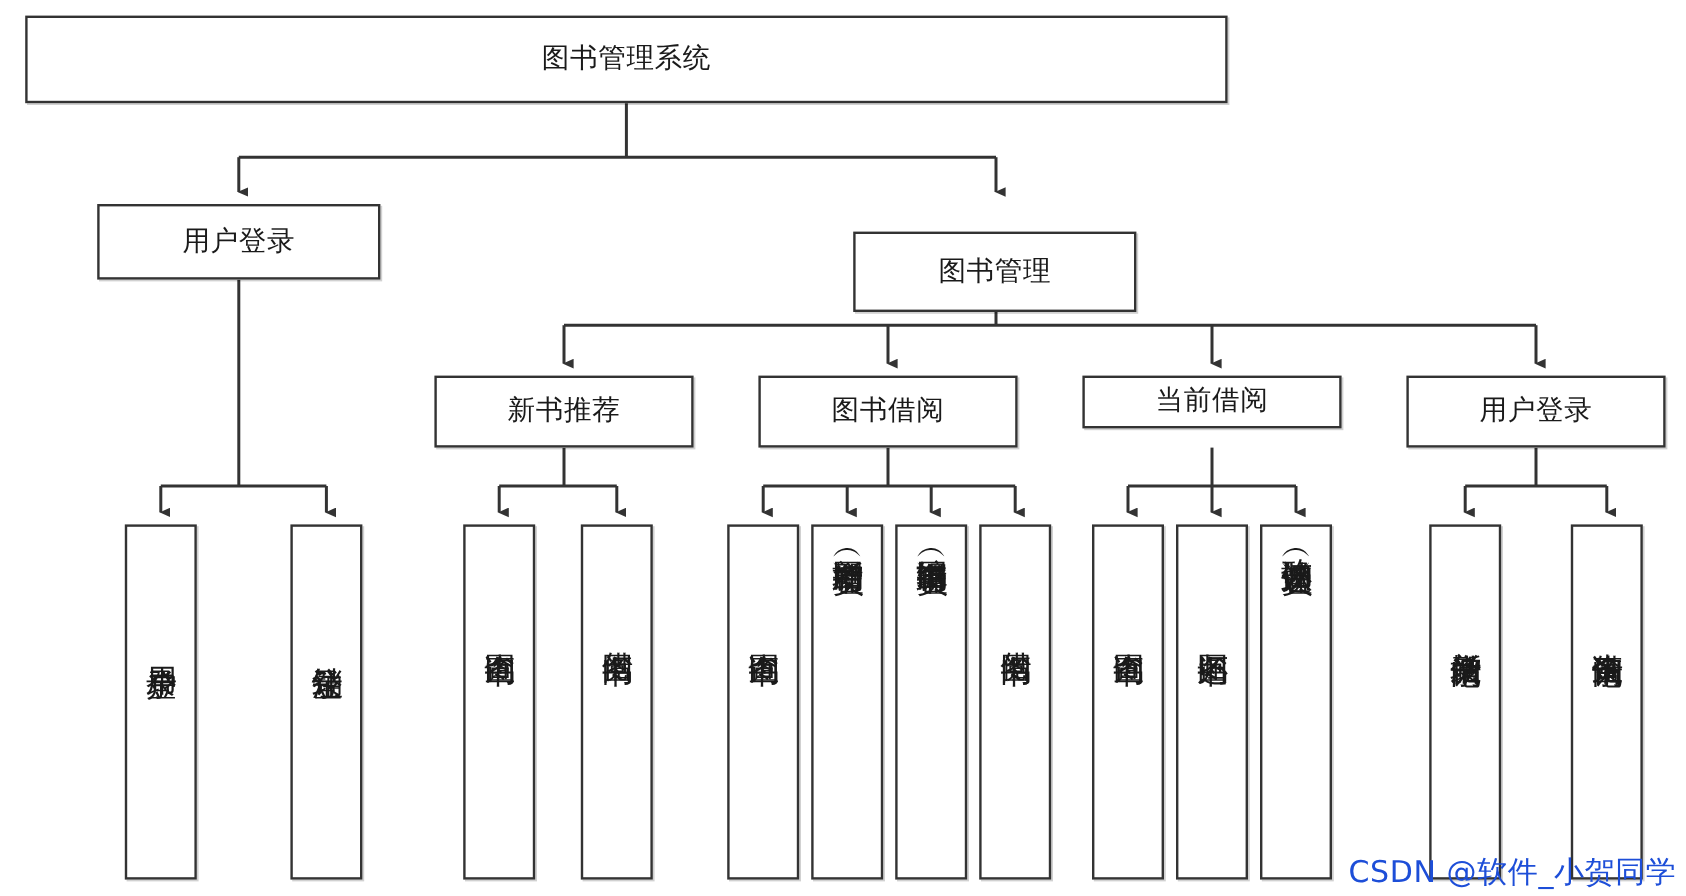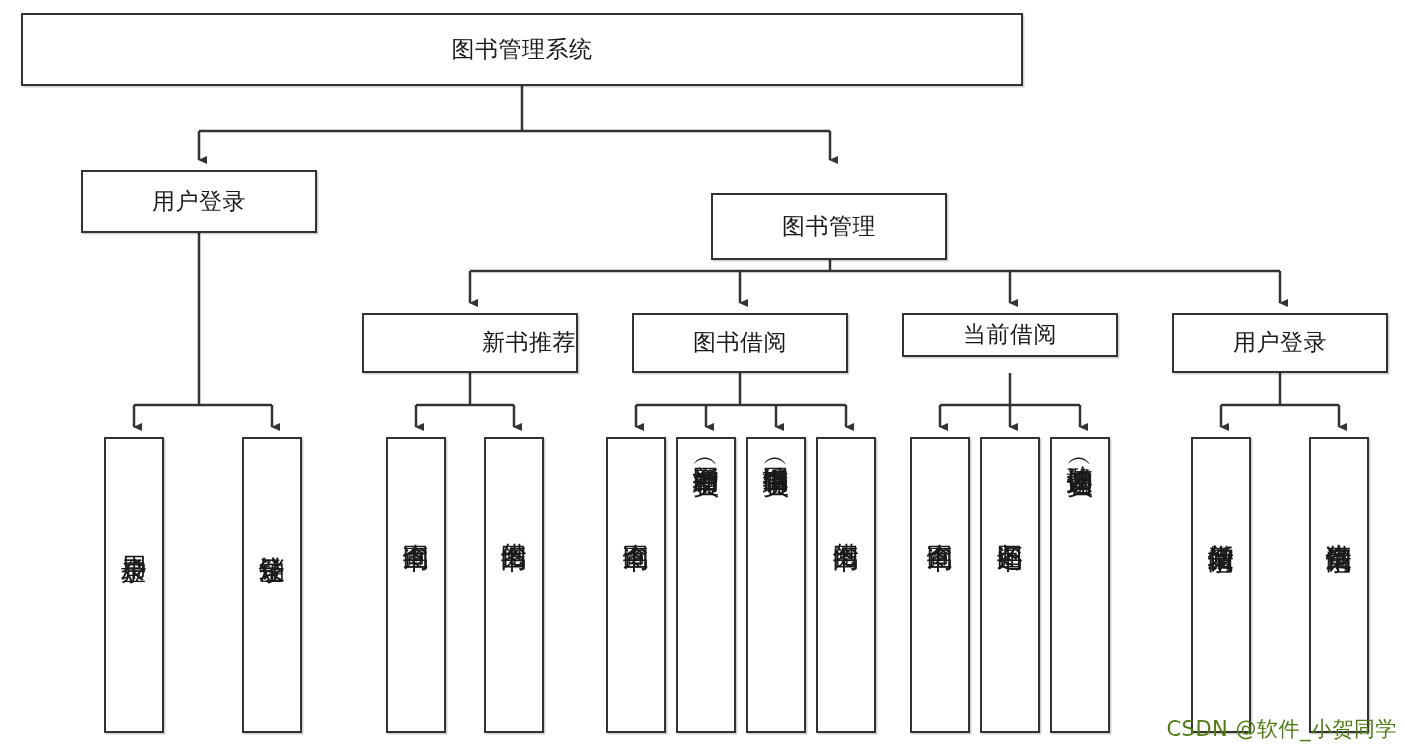--- a/index.html
+++ b/index.html
@@ -63,22 +63,22 @@
   .leaf-tall .node-label-v {
     margin-top: 0px;
   }
   .leaf-short .node-label-v {
     margin-top: 90px;
   }
   .watermark {
     position: absolute;
     right: 8px;
     bottom: 4px;
-    font-size: 21px;
-    color: #4d7c0f;
+    font-size: 25px;
+    color: #1d4ed8;
     white-space: nowrap;
     letter-spacing: 0.5px;
   }
 </style>
 </head>
 <body>
 
 <div id="diagram-root">
 
   <svg id="flow-svg" viewBox="0 0 1405 747" xmlns="http://www.w3.org/2000/svg">
@@ -136,21 +136,21 @@
     <span class="node-label-h">图书管理系统</span>
   </div>
 
   <div class="node-box" style="left:81px; top:170px; width:236px; height:63px;">
     <span class="node-label-h">用户登录</span>
   </div>
   <div class="node-box" style="left:711px; top:170px; width:236px; height:67px;margin-top:23px;">
     <span class="node-label-h">图书管理</span>
   </div>
 
-  <div class="node-box" style="left:362px; top:313px; width:216px; height:60px;justify-content:flex-end;">
+  <div class="node-box" style="left:362px; top:313px; width:216px; height:60px;">
     <span class="node-label-h">新书推荐</span>
   </div>
   <div class="node-box" style="left:632px; top:313px; width:216px; height:60px;">
     <span class="node-label-h">图书借阅</span>
   </div>
   <div class="node-box" style="left:902px; top:313px; width:216px; height:44px;">
     <span class="node-label-h">当前借阅</span>
   </div>
   <div class="node-box" style="left:1172px; top:313px; width:216px; height:60px;">
     <span class="node-label-h">用户登录</span>

